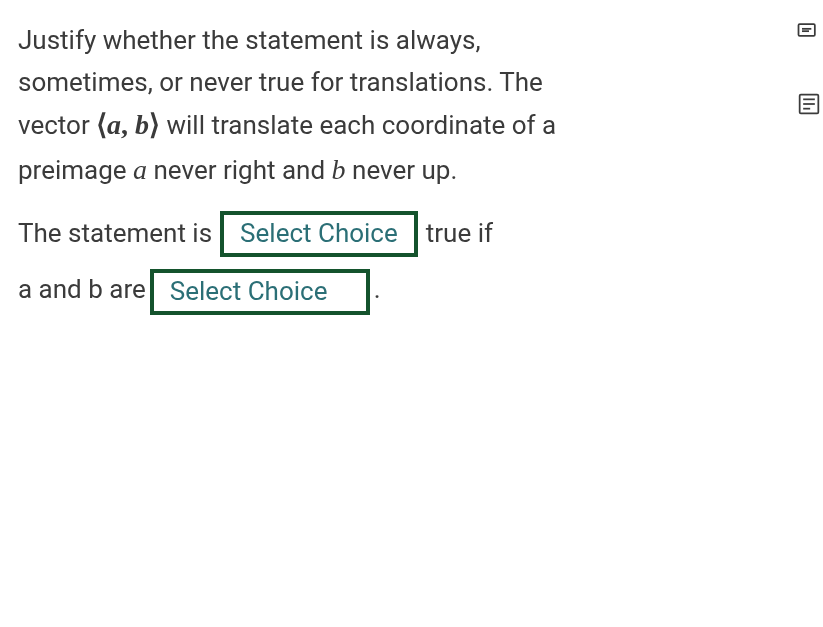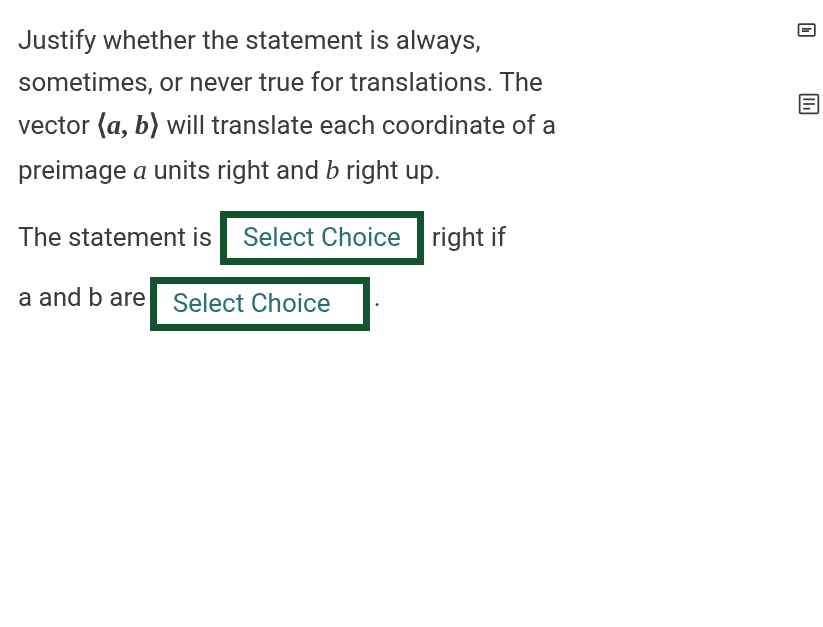--- a/index.html
+++ b/index.html
@@ -54,26 +54,26 @@
       color: #3b3b3b;
       display: flex;
       align-items: flex-start;
       flex-wrap: wrap;
       margin-top: 8px;
     }
     
     .select-box {
       display: inline-flex;
       align-items: center;
-      border: 7px solid #14532d;
+      border: 4px solid #14532d;
       padding: 6px 16px;
       color: #2b6f76;
       font-size: 26px;
       min-width: 190px;
-      height: 54px;
+      height: 46px;
       margin: 0 4px;
       background: #ffffff;
       cursor: pointer;
     }
     
     .select-box-2 {
       min-width: 220px;
     }
     
     .sidebar {
@@ -105,33 +105,33 @@
     }
   </style>
 </head>
 <body>
 
 <div class="question-text">
   <span>Justify whether the statement is always, sometimes, or never true for translations. The vector </span>
   <span class="vector-notation"><span>⟨</span><span class="math-var">a</span><span>, </span> <span class="math-var">b</span><span>⟩</span></span>
   <span> will translate each coordinate of a preimage </span>
   <span class="math-var">a</span>
-  <span> units right and </span>
+  <span> never right and </span>
   <span class="math-var">b</span>
-  <span> right up.</span>
+  <span> never up.</span>
 </div>
 
 <div class="answer-line">
   <span>The statement is</span>
   <span style="width:4px"></span>
   <div class="select-box">
     <span>Select Choice</span>
   </div>
   <span style="width:4px"></span>
-  <span>right if</span>
+  <span>true if</span>
 </div>
 
 <div class="answer-line-2">
   <span>a and b are</span>
   <div class="select-box select-box-2">
     <span>Select Choice</span>
   </div>
   <span class="period">.</span>
 </div>
 

